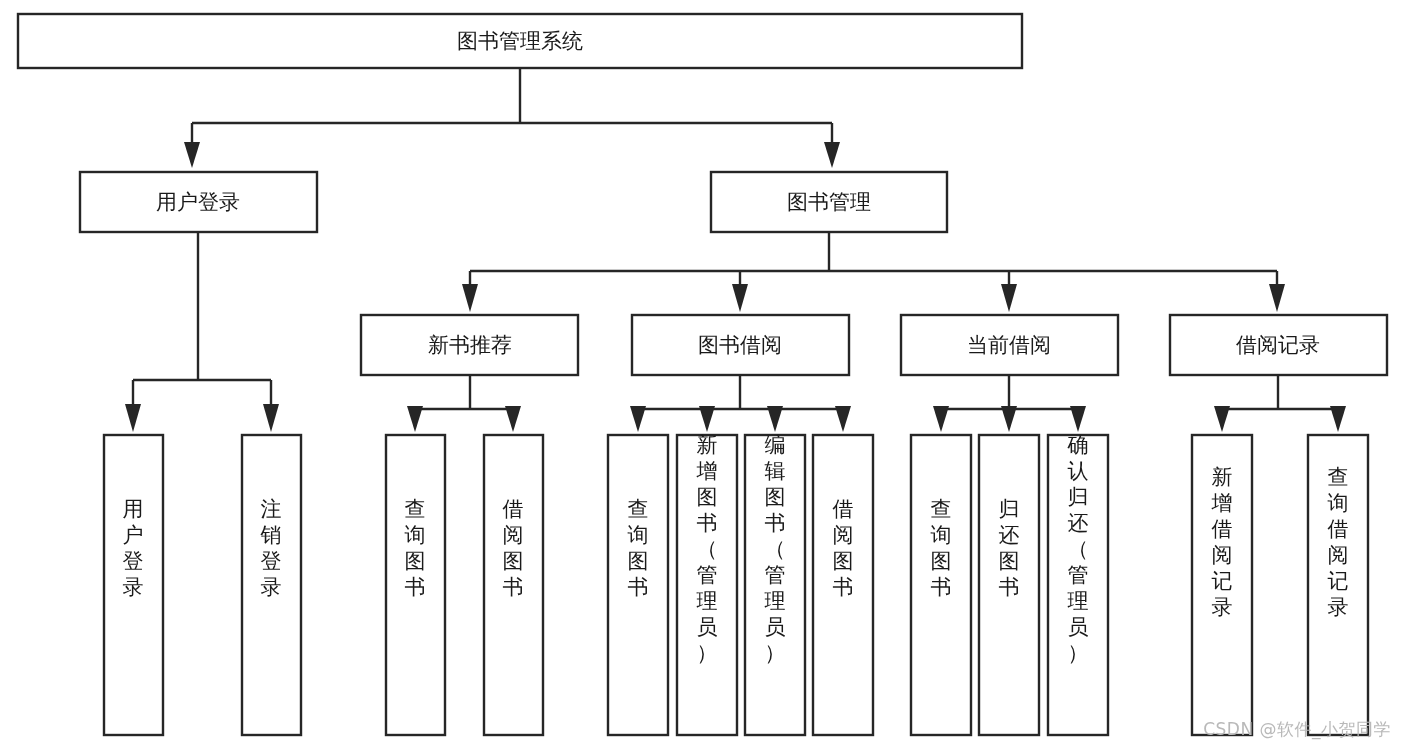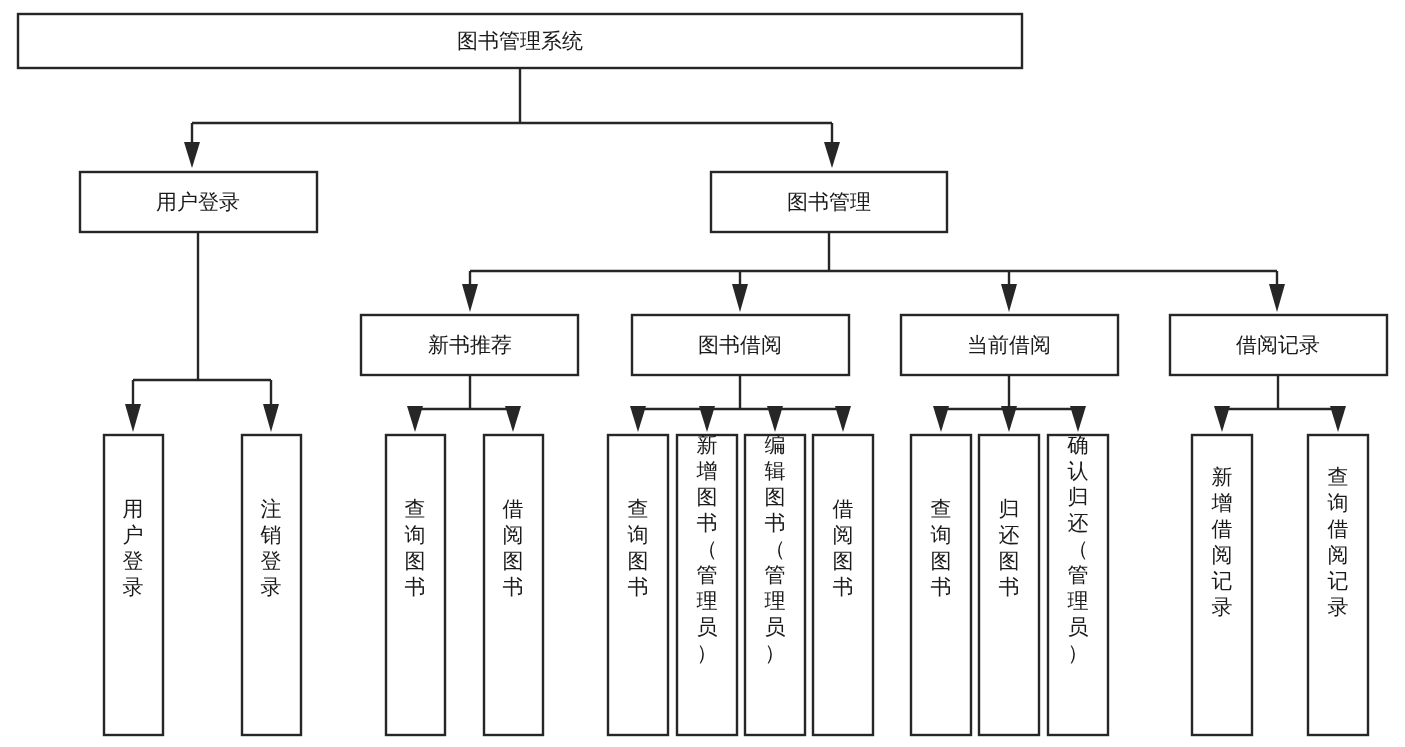--- a/index.html
+++ b/index.html
@@ -233,13 +233,14 @@
       <rect class="node-box" x="1192" y="435" width="60" height="300"></rect>
       <text class="node-label-v leaf-text" x="1222" y="484"><tspan x="1222" y="484">新</tspan><tspan x="1222" y="510">增</tspan><tspan x="1222" y="536">借</tspan><tspan x="1222" y="562">阅</tspan><tspan x="1222" y="588">记</tspan><tspan x="1222" y="614">录</tspan></text>
     </g>
     <g>
       <rect class="node-box" x="1308" y="435" width="60" height="300"></rect>
       <text class="node-label-v leaf-text" x="1338" y="484"><tspan x="1338" y="484">查</tspan><tspan x="1338" y="510">询</tspan><tspan x="1338" y="536">借</tspan><tspan x="1338" y="562">阅</tspan><tspan x="1338" y="588">记</tspan><tspan x="1338" y="614">录</tspan></text>
     </g>
 
   </svg>
 
+  <div class="watermark">CSDN @软件_小贺同学</div>
 </div>
 
 </body></html>

